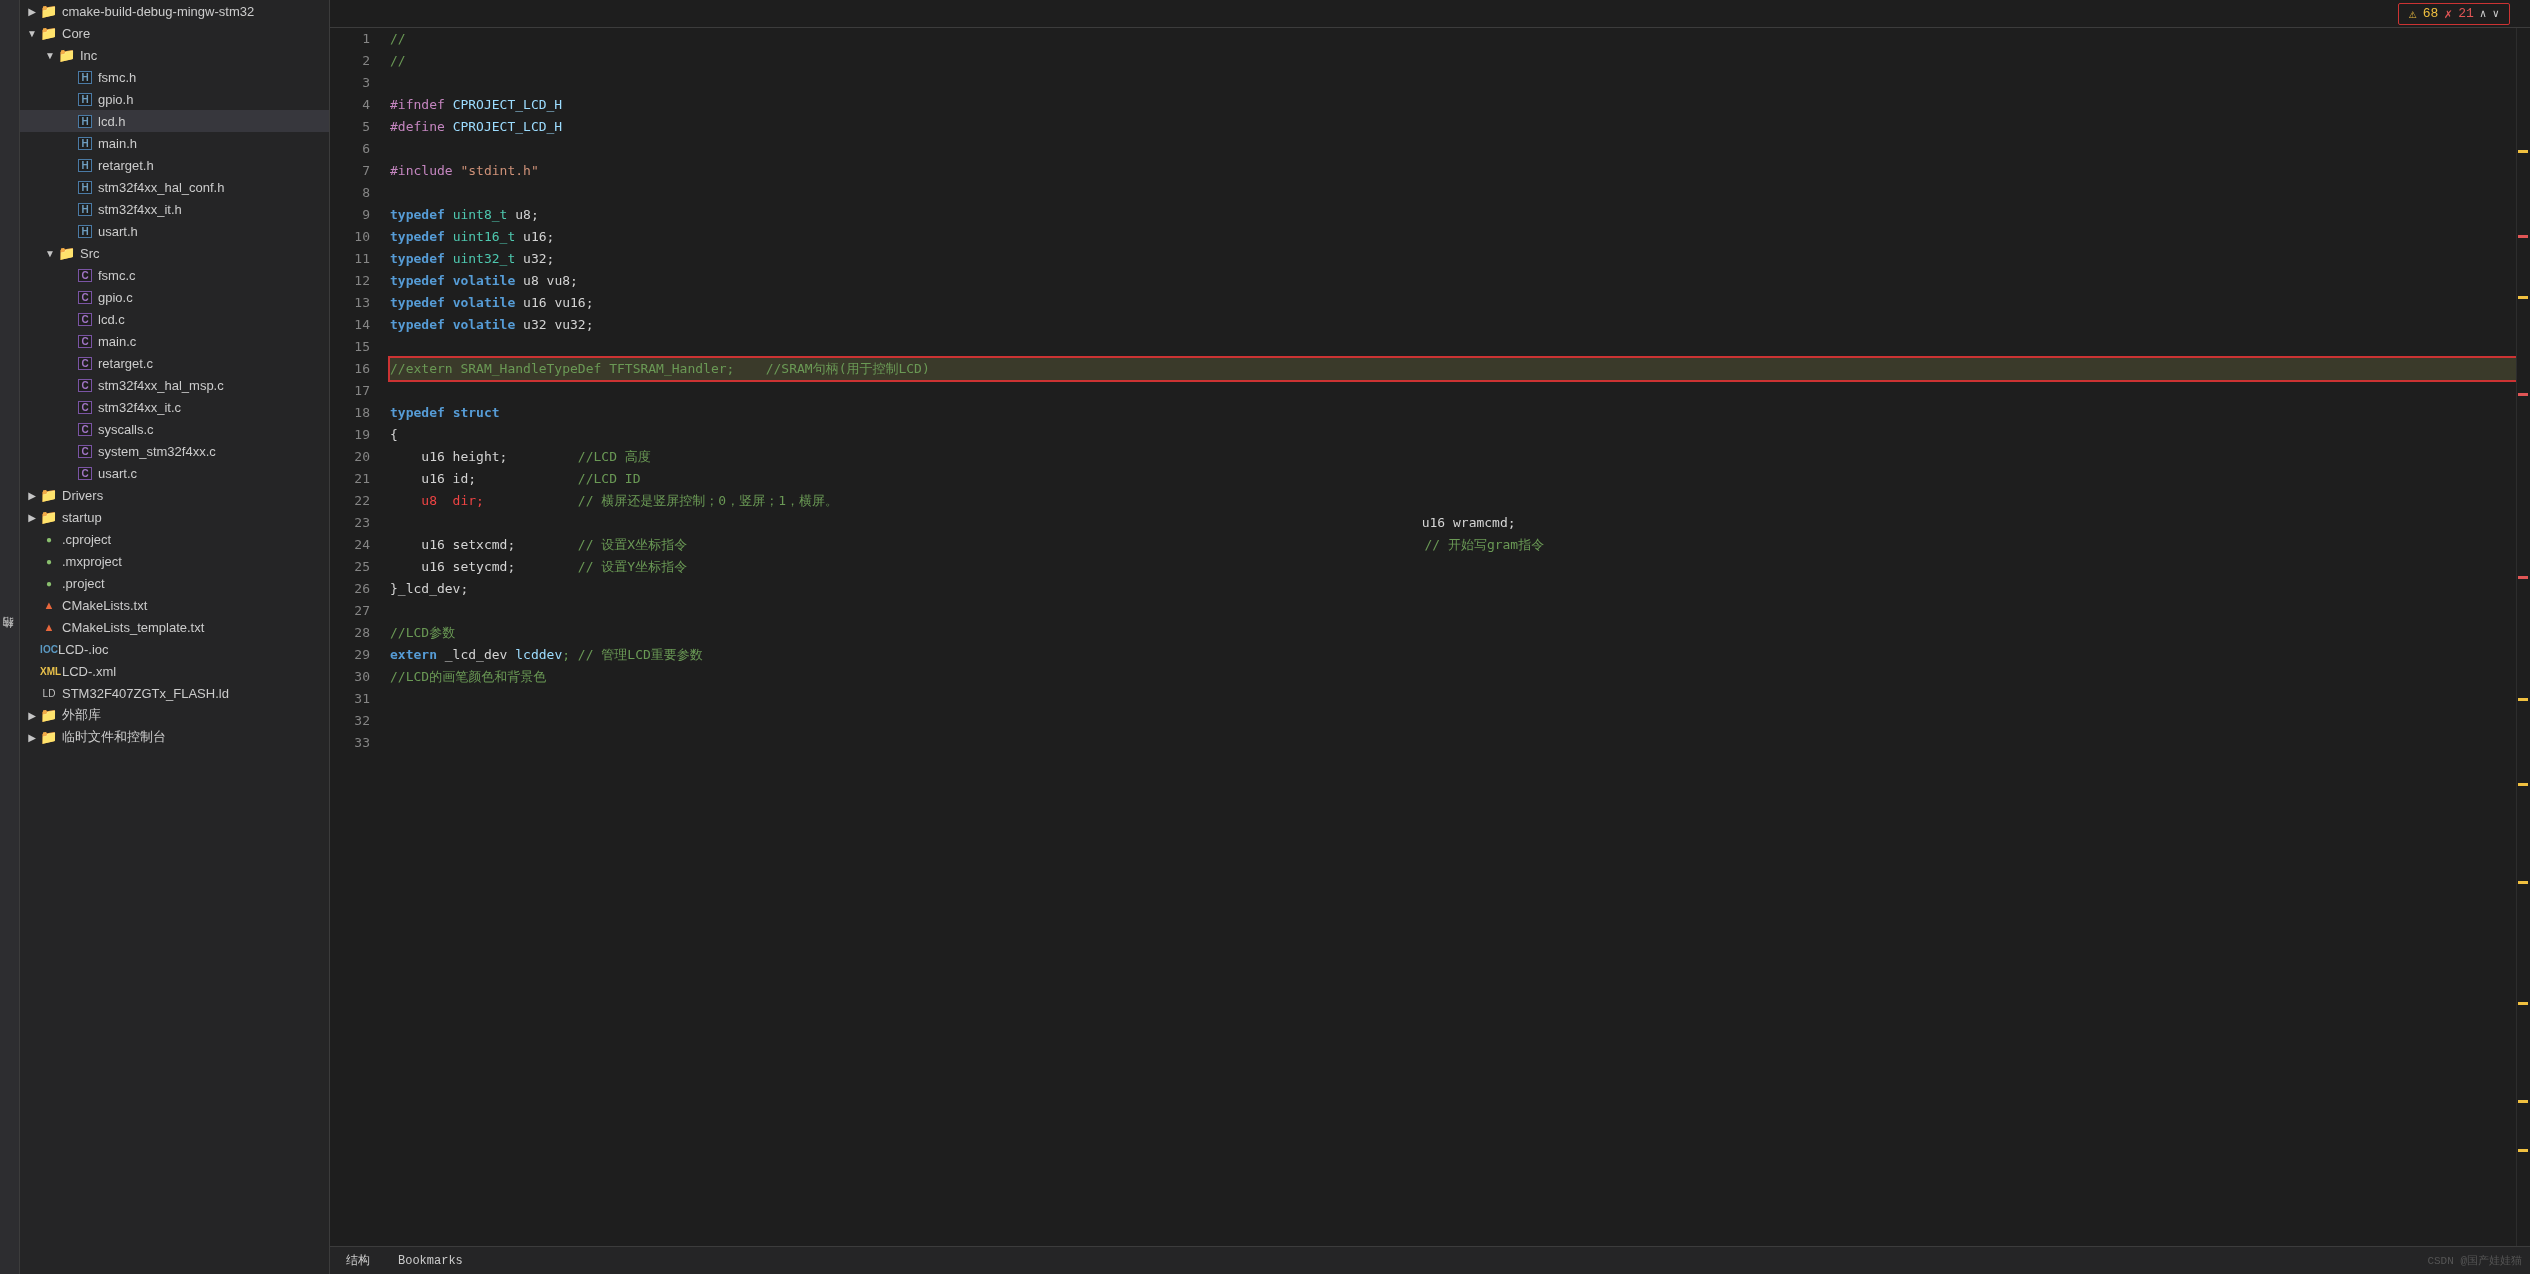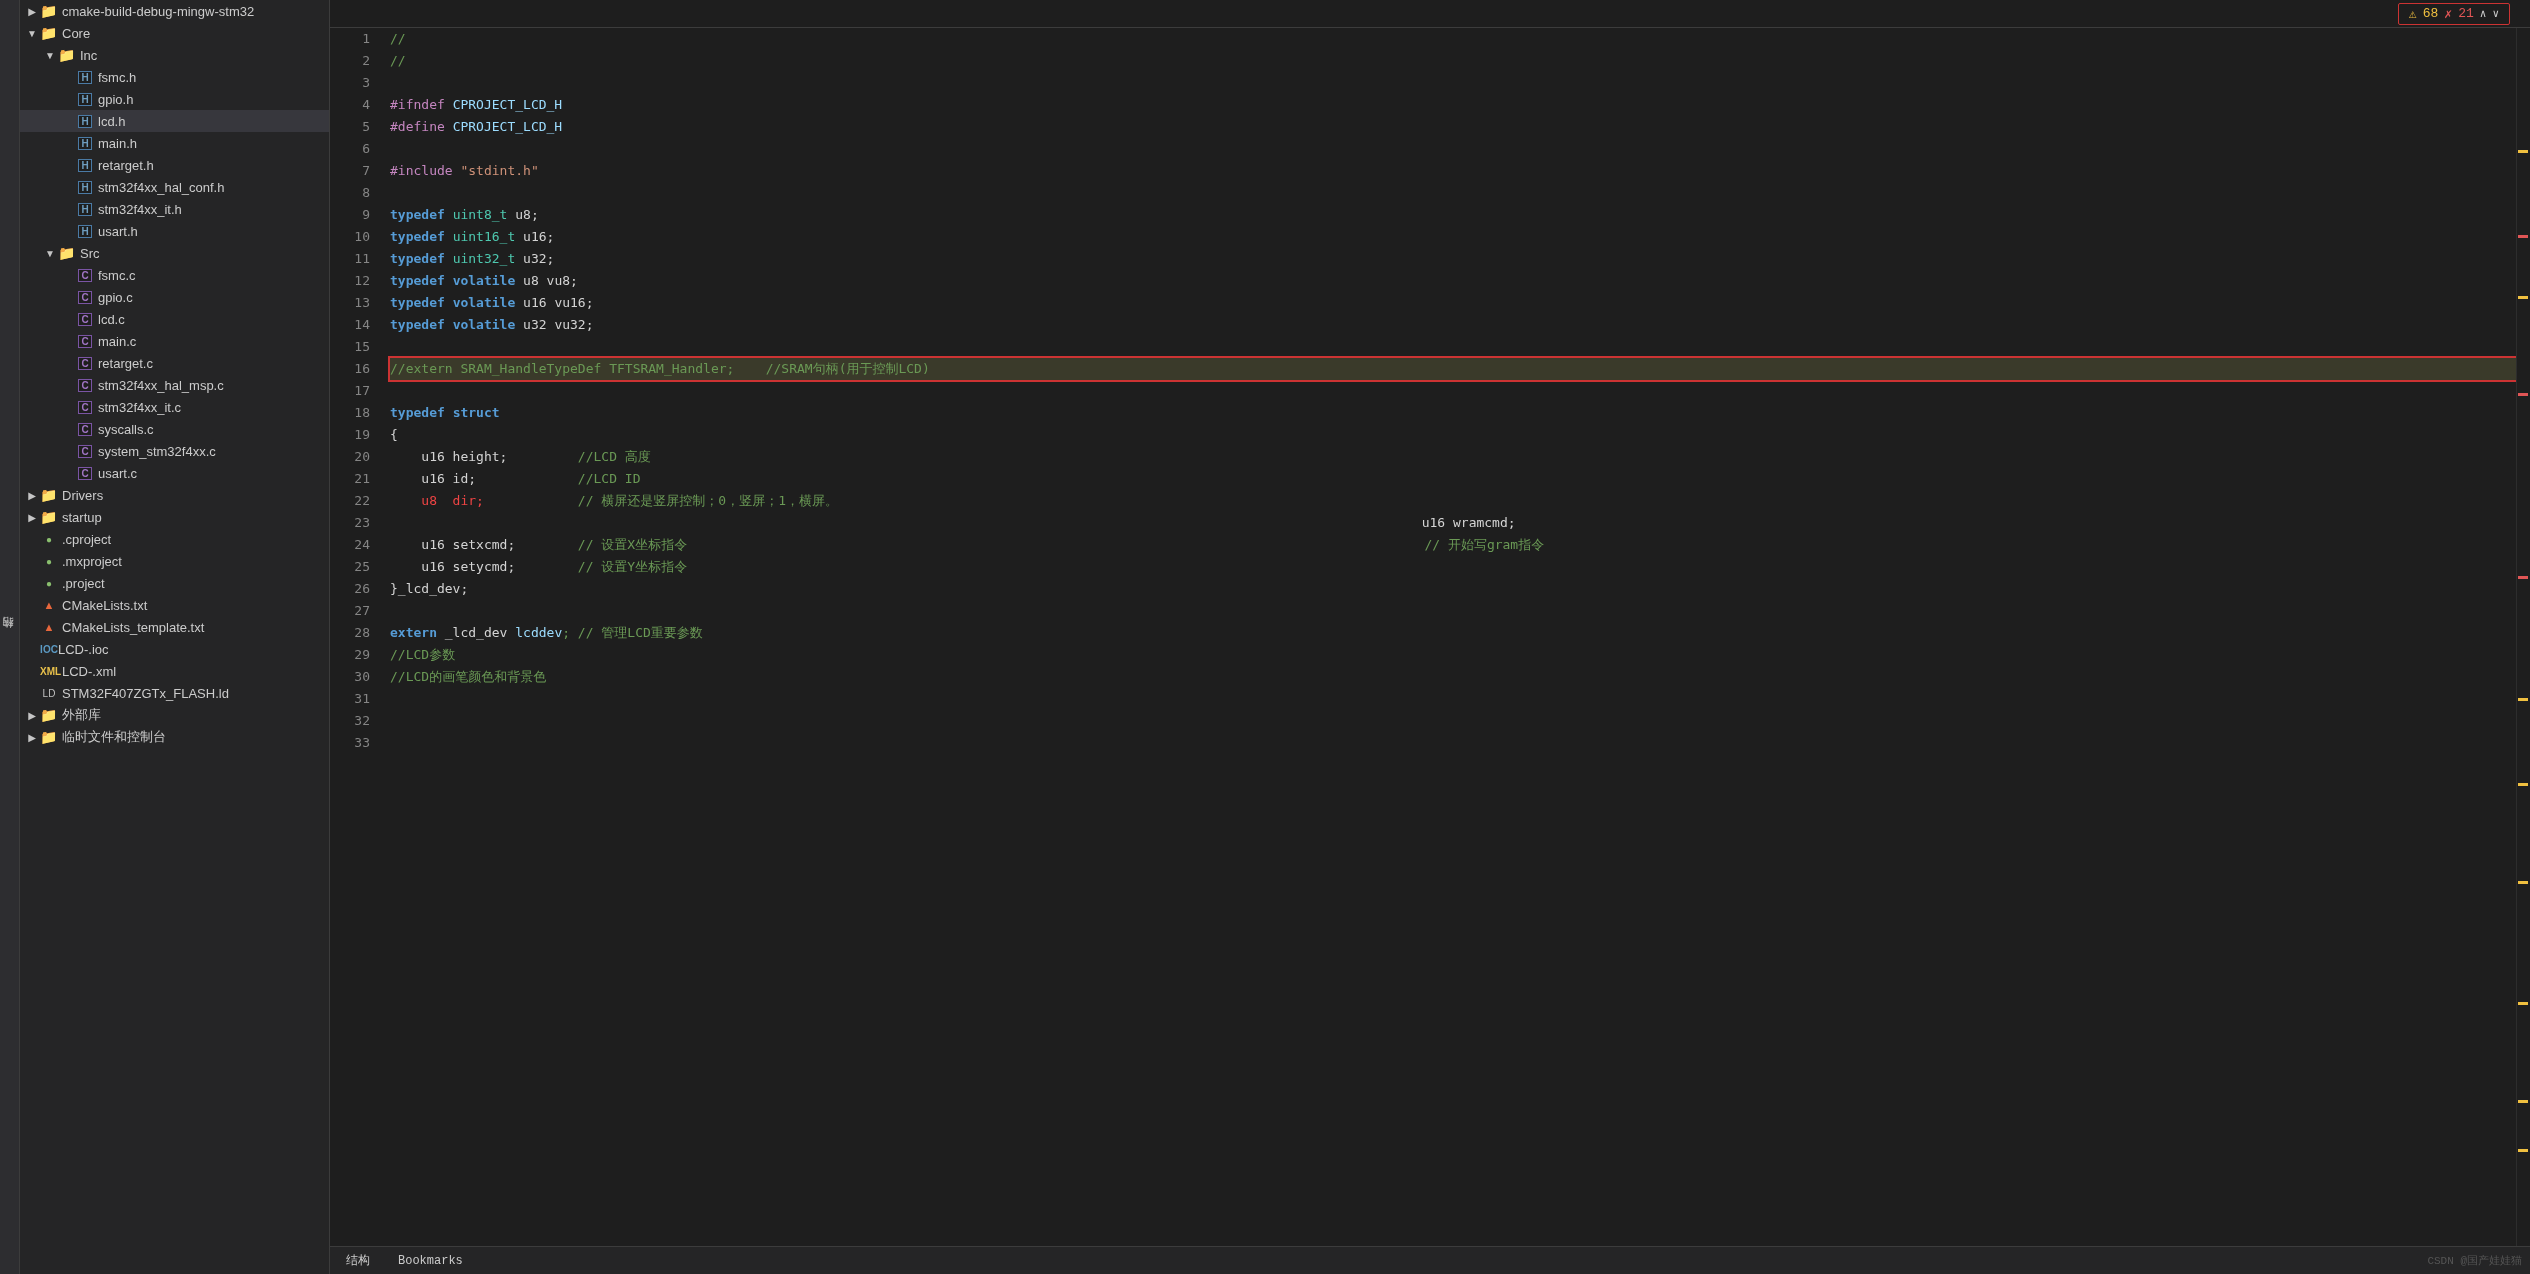--- a/index.html
+++ b/index.html
@@ -295,22 +295,22 @@
           <div style="height: 22px; display: flex; align-items: center; white-space: pre; font-size: 13px; line-height: 22px; position: relative;"><span style="color: rgb(86, 156, 214); font-weight: bold;">typedef </span><span style="color: rgb(86, 156, 214); font-weight: bold;">struct</span></div>
           <div style="height: 22px; display: flex; align-items: center; white-space: pre; font-size: 13px; line-height: 22px; position: relative;"><span style="color: rgb(212, 212, 212);">{</span></div>
           <div style="height: 22px; display: flex; align-items: center; white-space: pre; font-size: 13px; line-height: 22px; position: relative;"><span style="color: rgb(212, 212, 212);">    u16 height;</span><span style="color: rgb(106, 153, 85);">         //LCD 高度</span></div>
           <div style="height: 22px; display: flex; align-items: center; white-space: pre; font-size: 13px; line-height: 22px; position: relative;"><span style="color: rgb(212, 212, 212);">    u16 id;</span><span style="color: rgb(106, 153, 85);">             //LCD ID</span></div>
           <div style="height: 22px; display: flex; align-items: center; white-space: pre; font-size: 13px; line-height: 22px; position: relative;"><span style="color: #ef4444;">    u8  dir;</span><span style="color: rgb(106, 153, 85);">            // 横屏还是竖屏控制；0，竖屏；1，横屏。</span></div>
           <div style="height: 22px; display: flex; align-items: center; white-space: pre; font-size: 13px; line-height: 22px; position: relative; flex-direction: column;"><span style="color: rgb(212, 212, 212);">    u16 wramcmd;</span><span style="color: rgb(106, 153, 85);">        // 开始写gram指令</span></div>
           <div style="height: 22px; display: flex; align-items: center; white-space: pre; font-size: 13px; line-height: 22px; position: relative;"><span style="color: rgb(212, 212, 212);">    u16 setxcmd;</span><span style="color: rgb(106, 153, 85);">        // 设置X坐标指令</span></div>
           <div style="height: 22px; display: flex; align-items: center; white-space: pre; font-size: 13px; line-height: 22px; position: relative;"><span style="color: rgb(212, 212, 212);">    u16 setycmd;</span><span style="color: rgb(106, 153, 85);">        // 设置Y坐标指令</span></div>
           <div style="height: 22px; display: flex; align-items: center; white-space: pre; font-size: 13px; line-height: 22px; position: relative;"><span style="color: rgb(212, 212, 212);">}_lcd_dev;</span></div>
           <div style="height: 22px; display: flex; align-items: center; white-space: pre; font-size: 13px; line-height: 22px; position: relative;"></div>
+          <div style="height: 22px; display: flex; align-items: center; white-space: pre; font-size: 13px; line-height: 22px; position: relative;"><span style="color: rgb(106, 153, 85);">//LCD参数</span></div>
           <div style="height: 22px; display: flex; align-items: center; white-space: pre; font-size: 13px; line-height: 22px; position: relative;"><span style="color: rgb(86, 156, 214); font-weight: bold;">extern </span><span style="color: rgb(212, 212, 212);">_lcd_dev </span><span style="color: rgb(156, 220, 254);">lcddev</span><span style="color: rgb(106, 153, 85);">; // 管理LCD重要参数</span></div>
-          <div style="height: 22px; display: flex; align-items: center; white-space: pre; font-size: 13px; line-height: 22px; position: relative;"><span style="color: rgb(106, 153, 85);">//LCD参数</span></div>
           <div style="height: 22px; display: flex; align-items: center; white-space: pre; font-size: 13px; line-height: 22px; position: relative;"><span style="color: rgb(106, 153, 85);">//LCD的画笔颜色和背景色</span></div>
         </div>
 
       <div style="width:14px; background:#1e1e1e; border-left:1px solid #2d2d2d; position:relative; overflow:hidden;" id="right-scrollbar">
 
       <div style="position: absolute; right: 2px; top: 10%; width: 10px; height: 3px; background: rgb(240, 192, 64);"></div>
           <div style="position: absolute; right: 2px; top: 17%; width: 10px; height: 3px; background: rgb(240, 192, 64);"></div>
           <div style="position: absolute; right: 2px; top: 22%; width: 10px; height: 3px; background: rgb(240, 192, 64);"></div>
           <div style="position: absolute; right: 2px; top: 45%; width: 10px; height: 3px; background: rgb(240, 192, 64);"></div>
           <div style="position: absolute; right: 2px; top: 55%; width: 10px; height: 3px; background: rgb(240, 192, 64);"></div>

